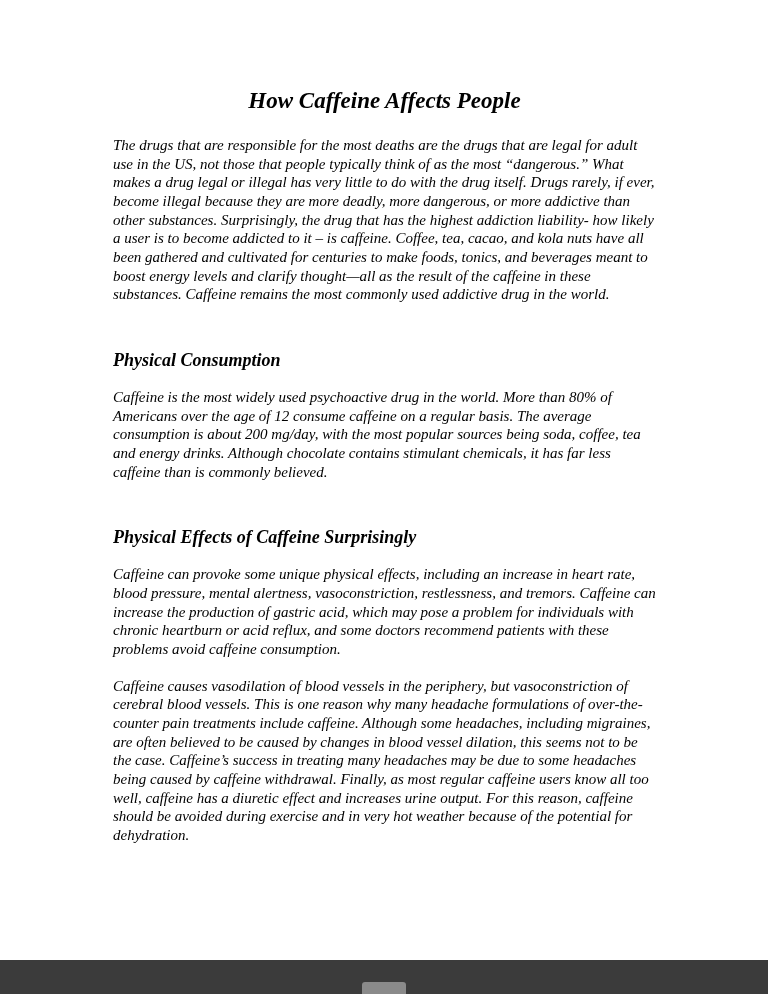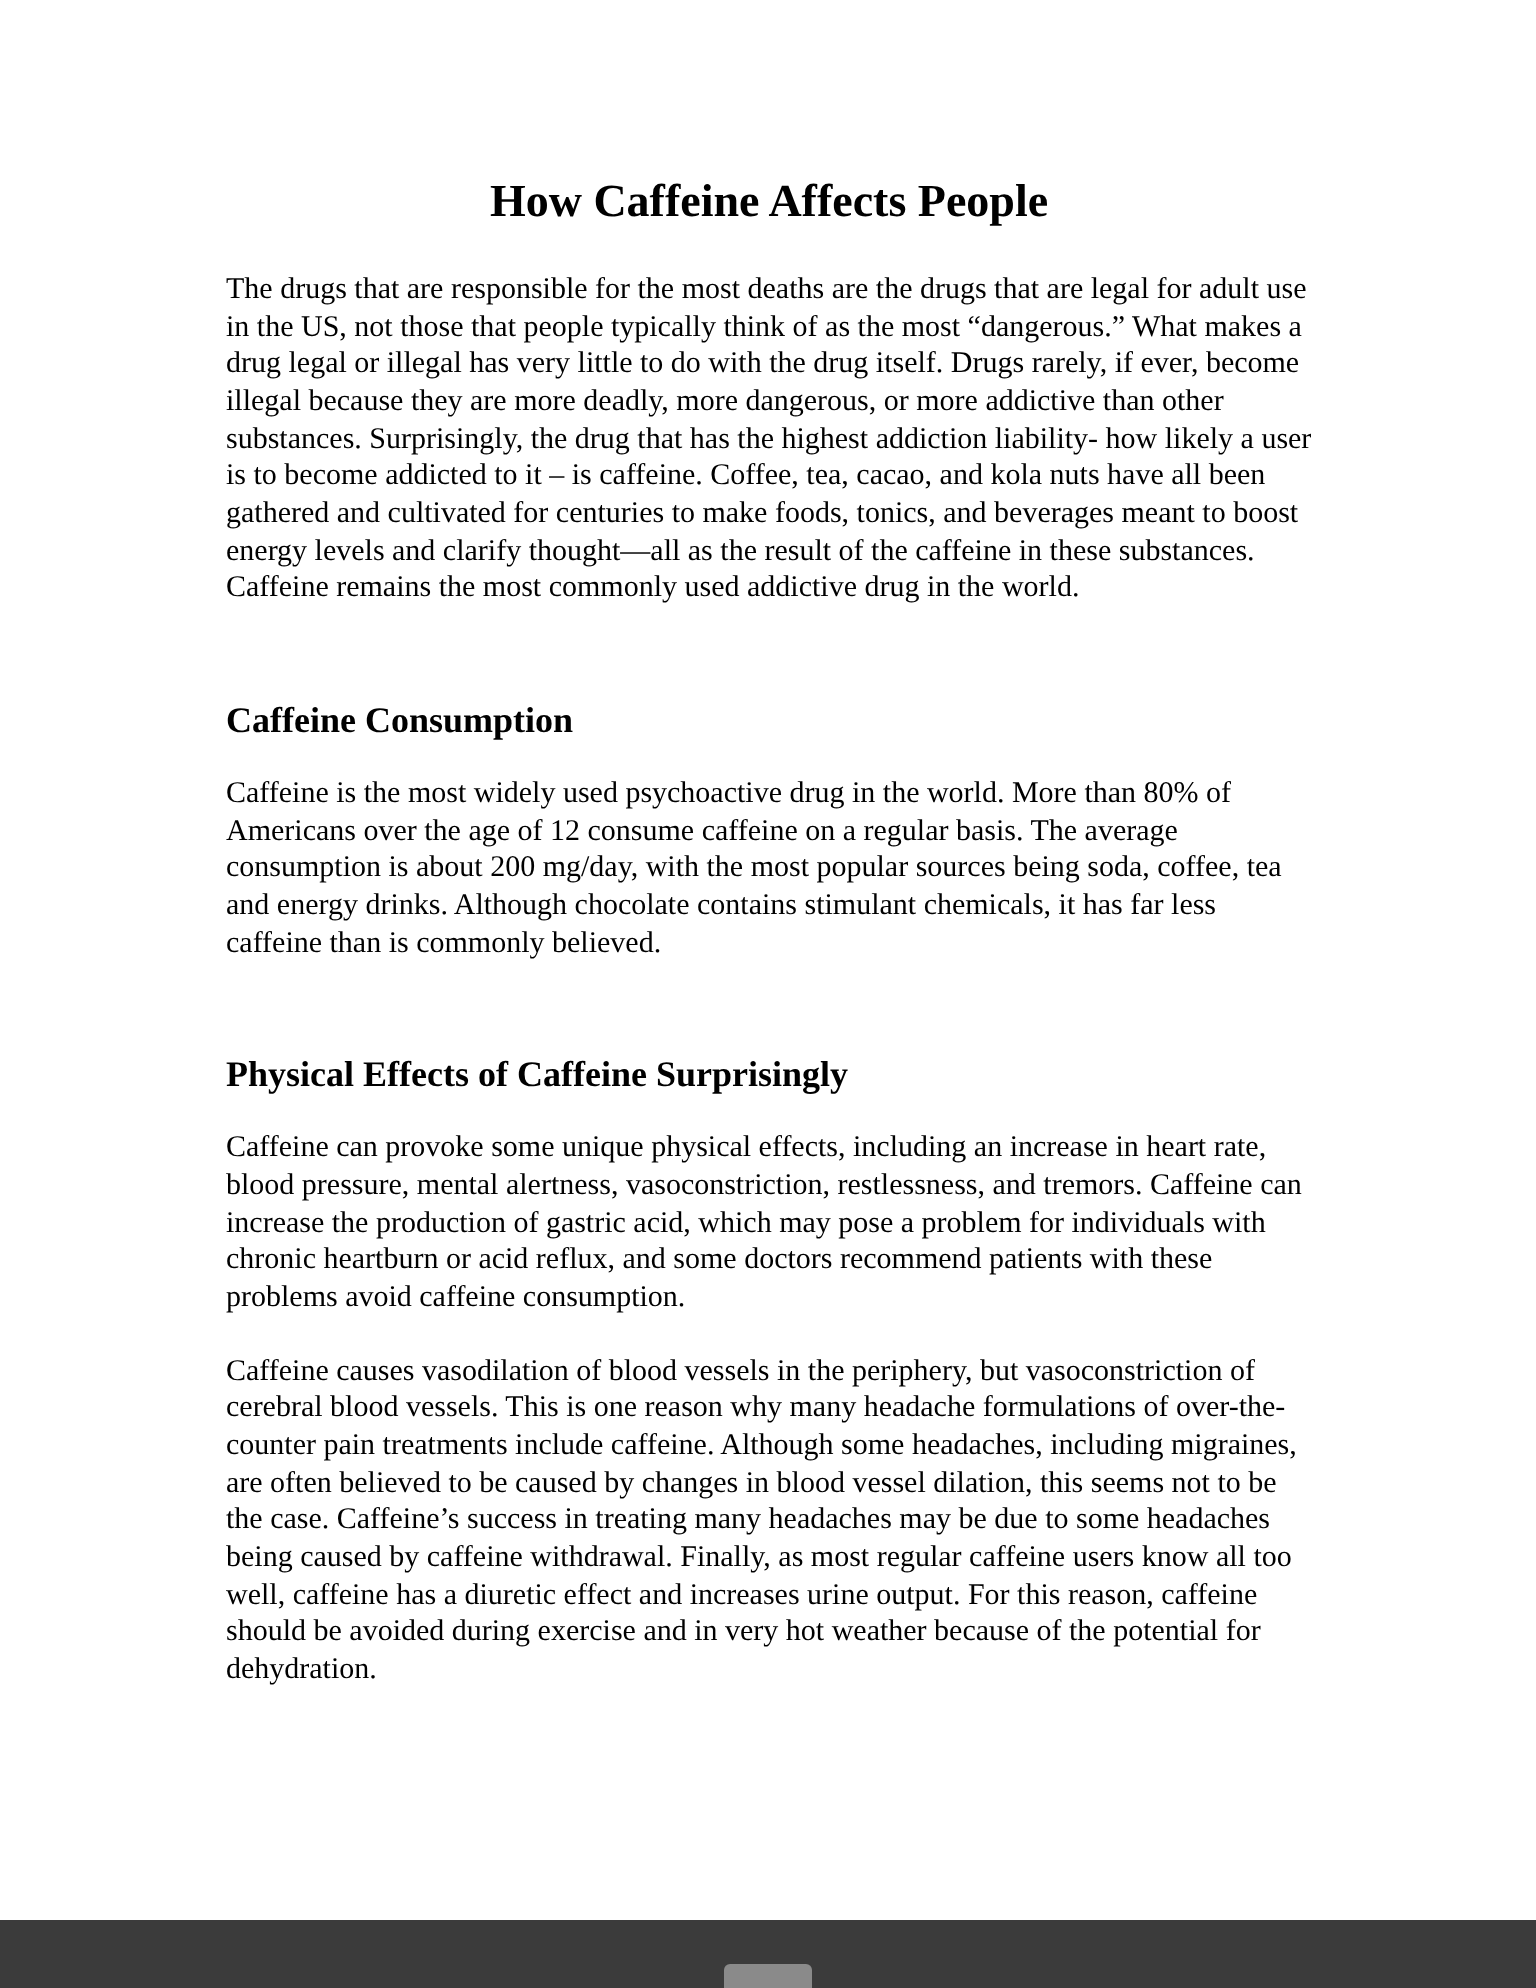--- a/index.html
+++ b/index.html
@@ -12,20 +12,21 @@
   }
   .page {
     position: relative;
     width: 768px;
     height: 994px;
     background: #ffffff;
   }
   .doc-content {
     padding: 88px 112px 0 113px;
     color: #000000;
+    font-style: italic;
   }
   .doc-title {
     font-size: 23px;
     font-weight: bold;
     text-align: center;
     margin-bottom: 22px;
     color: #000000;
   }
   .doc-paragraph {
     font-size: 15px;
@@ -65,21 +66,21 @@
 </head>
 <body>
 
 <div class="page">
   <div class="doc-content">
 
     <h1 class="doc-title">How Caffeine Affects People</h1>
 
     <p class="doc-paragraph">The drugs that are responsible for the most deaths are the drugs that are legal for adult use in the US, not those that people typically think of as the most “dangerous.” What makes a drug legal or illegal has very little to do with the drug itself. Drugs rarely, if ever, become illegal because they are more deadly, more dangerous, or more addictive than other substances. Surprisingly, the drug that has the highest addiction liability- how likely a user is to become addicted to it – is caffeine. Coffee, tea, cacao, and kola nuts have all been gathered and cultivated for centuries to make foods, tonics, and beverages meant to boost energy levels and clarify thought—all as the result of the caffeine in these substances. Caffeine remains the most commonly used addictive drug in the world.</p>
 
-    <h2 class="section-heading">Caffeine Consumption</h2>
+    <h2 class="section-heading">Physical Consumption</h2>
 
     <p class="doc-paragraph">Caffeine is the most widely used psychoactive drug in the world. More than 80% of Americans over the age of 12 consume caffeine on a regular basis. The average consumption is about 200 mg/day, with the most popular sources being soda, coffee, tea and energy drinks. Although chocolate contains stimulant chemicals, it has far less caffeine than is commonly believed.</p>
 
     <h2 class="section-heading">Physical Effects of Caffeine Surprisingly</h2>
 
     <p class="doc-paragraph">Caffeine can provoke some unique physical effects, including an increase in heart rate, blood pressure, mental alertness, vasoconstriction, restlessness, and tremors. Caffeine can increase the production of gastric acid, which may pose a problem for individuals with chronic heartburn or acid reflux, and some doctors recommend patients with these problems avoid caffeine consumption.</p>
 
     <p class="doc-paragraph">Caffeine causes vasodilation of blood vessels in the periphery, but vasoconstriction of cerebral blood vessels. This is one reason why many headache formulations of over-the-counter pain treatments include caffeine. Although some headaches, including migraines, are often believed to be caused by changes in blood vessel dilation, this seems not to be the case. Caffeine’s success in treating many headaches may be due to some headaches being caused by caffeine withdrawal. Finally, as most regular caffeine users know all too well, caffeine has a diuretic effect and increases urine output. For this reason, caffeine should be avoided during exercise and in very hot weather because of the potential for dehydration.</p>
 
   </div>

